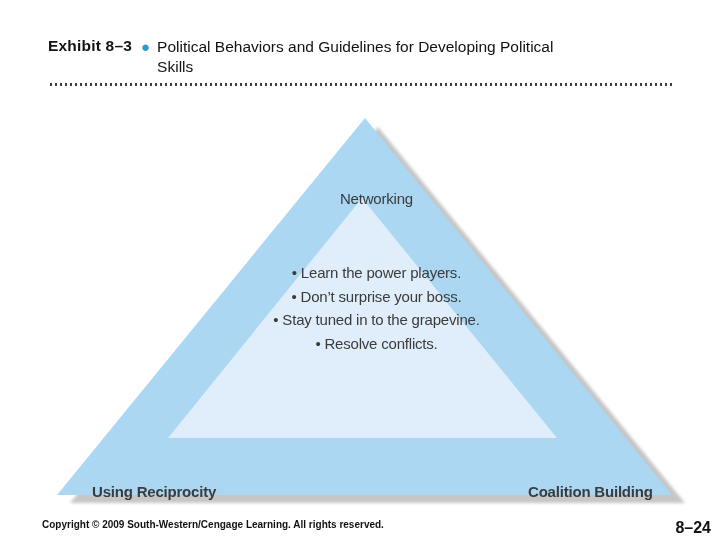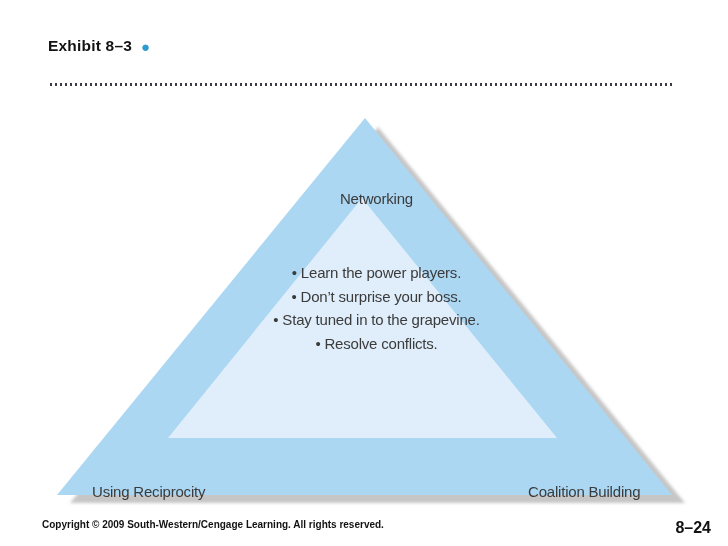--- a/index.html
+++ b/index.html
@@ -63,22 +63,22 @@
     color: #3b3b3b;
     white-space: nowrap;
     margin-top: 24px;
   }
   .top-label {
     left: 0;
     right: 0;
     top: 166px;
     text-align: center;
   }
-  .bl-label { left: 92px; top: 459px; }
-  .br-label { left: 528px; top: 459px; }
+  .bl-label { left: 92px; top: 459px; font-weight: bold; }
+  .br-label { left: 528px; top: 459px; font-weight: bold; }
 
   .guidelines {
     position: absolute;
     left: 0;
     right: 0;
     top: 261px;
     text-align: center;
   }
   .guideline-item {
     font-size: 15px;
@@ -107,20 +107,22 @@
   }
 </style>
 </head>
 <body>
 
 <div class="slide">
 
   <div class="header">
     <span class="exhibit-label">Exhibit 8–3</span>
     <span class="title-bullet" style="color:#2d9bd2">●</span>
+    <span class="slide-title">Political Behaviors and Guidelines for Developing Political
+Skills</span>
   </div>
 
   <div class="dotted-rule"></div>
 
   <svg class="diagram-svg" viewBox="0 0 728 546" aria-hidden="true">
     <defs>
       <filter id="soft-shadow" x="-10%" y="-10%" width="120%" height="120%">
         <feGaussianBlur stdDeviation="1.6"></feGaussianBlur>
       </filter>
     </defs>

